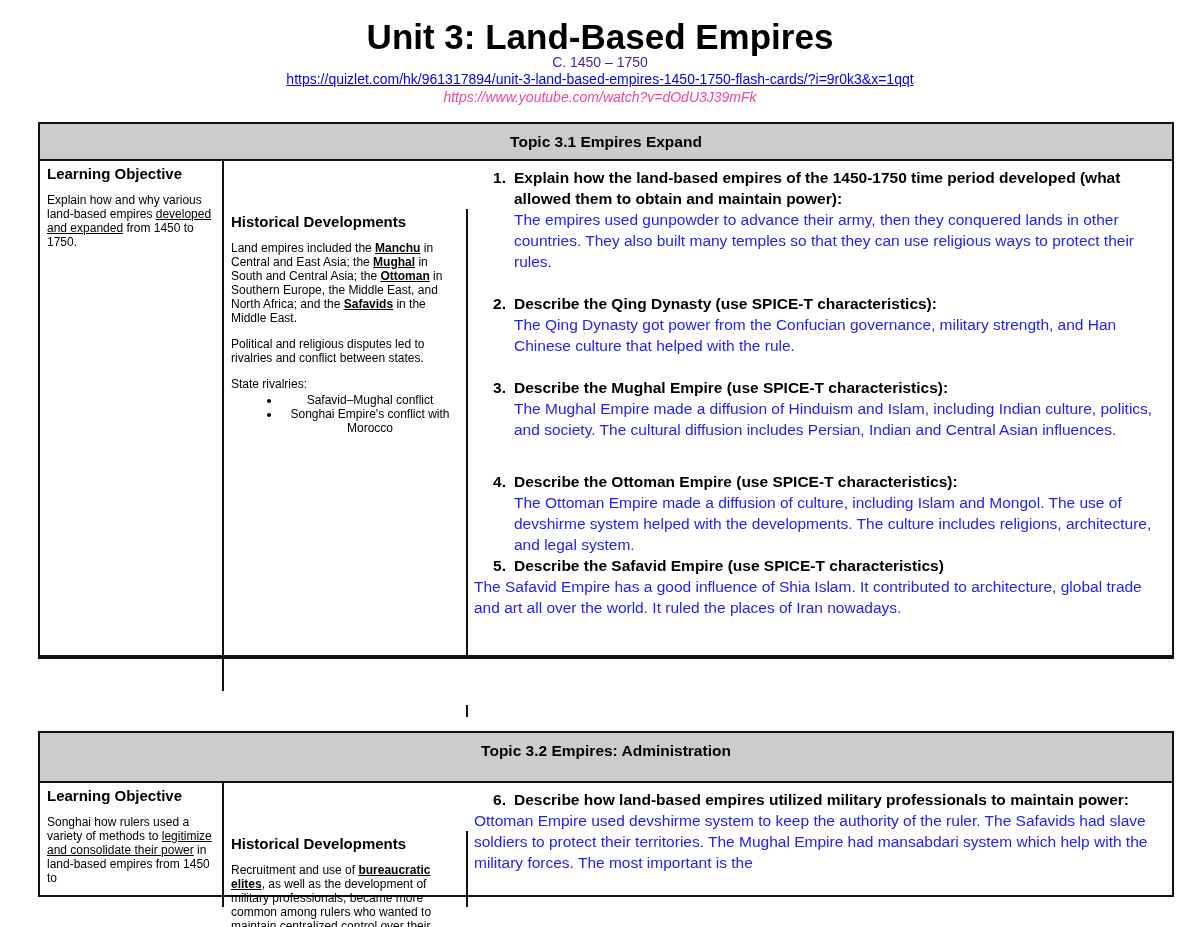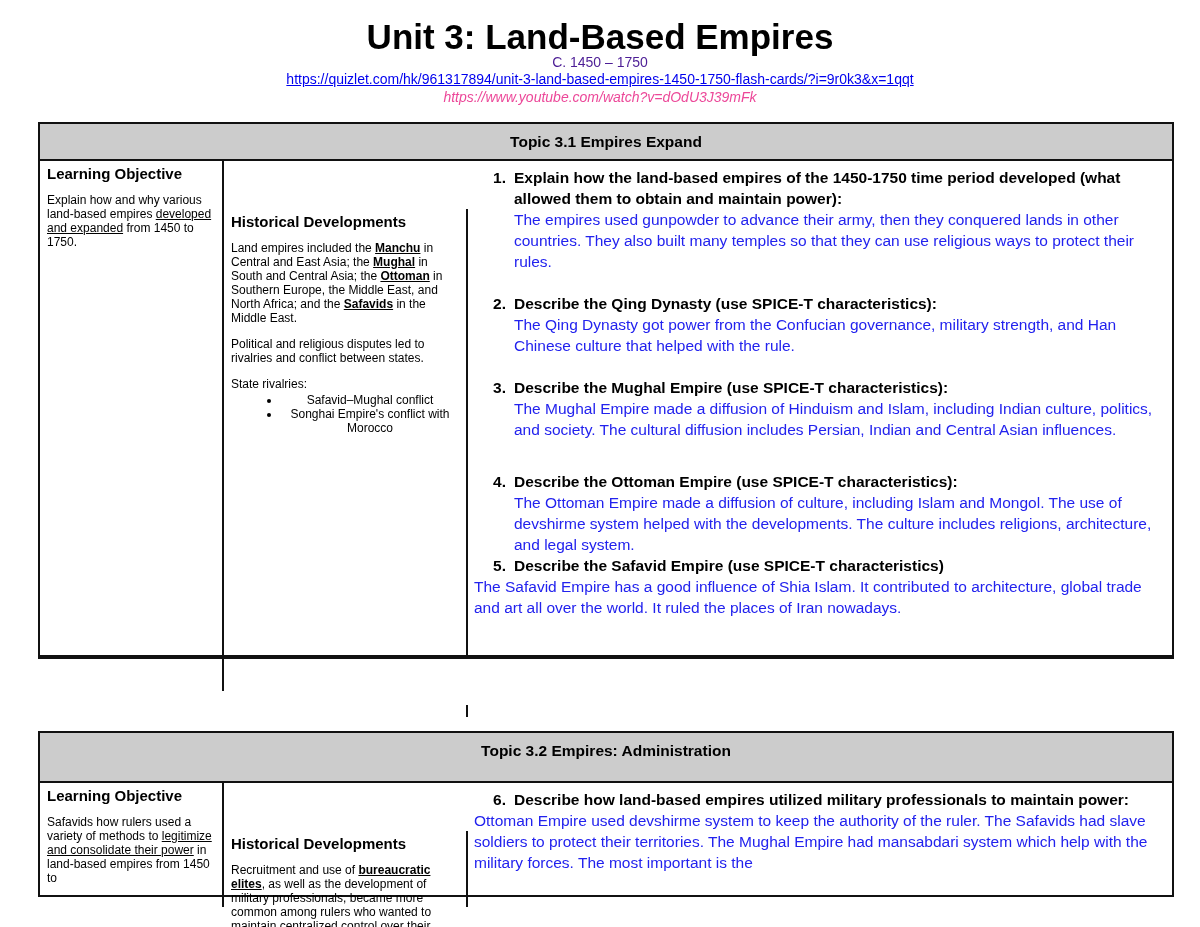--- a/index.html
+++ b/index.html
@@ -100,21 +100,21 @@
     <div class="cell c2"></div>
     <div class="cell c3"></div>
   </div>
 </div>
 
 <div class="tbl" style="top:731px; height:166px;">
   <div class="tbl-head" style="height:50px; line-height:36px;">Topic 3.2 Empires: Administration</div>
   <div class="row" style="height:124px;">
     <div class="cell c1">
       <div class="cell-h">Learning Objective</div>
-      <div><span>Safavids how rulers used a variety of methods to </span><span class="u">legitimize and consolidate their power</span><span> in land-based empires from 1450 to</span></div>
+      <div><span>Songhai how rulers used a variety of methods to </span><span class="u">legitimize and consolidate their power</span><span> in land-based empires from 1450 to</span></div>
     </div>
     <div class="cell c2">
       <div class="cell-h">Historical Developments</div>
       <div><span>Recruitment and use of </span><span class="bu">bureaucratic elites</span><span>, as well as the development of military professionals, became more common among rulers who wanted to maintain centralized control over their</span></div>
     </div>
     <div class="cell c3 q" style="padding:6px 8px;">
       <div class="q-item">
         <div class="q-num">6.</div>
         <div class="q-body">
             <div class="q-text">Describe how land-based empires utilized military professionals to maintain power:</div>

